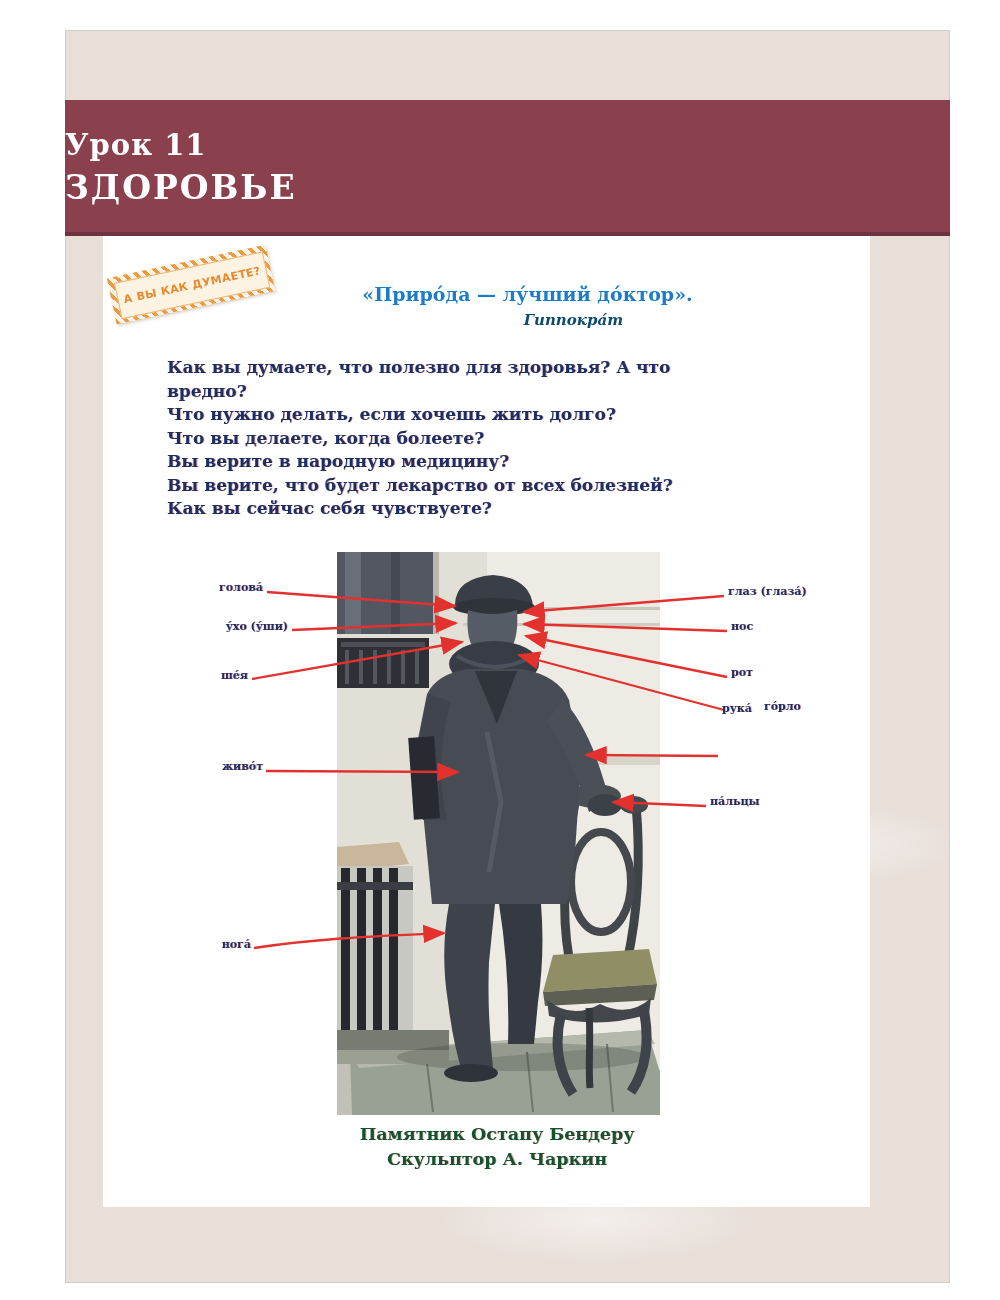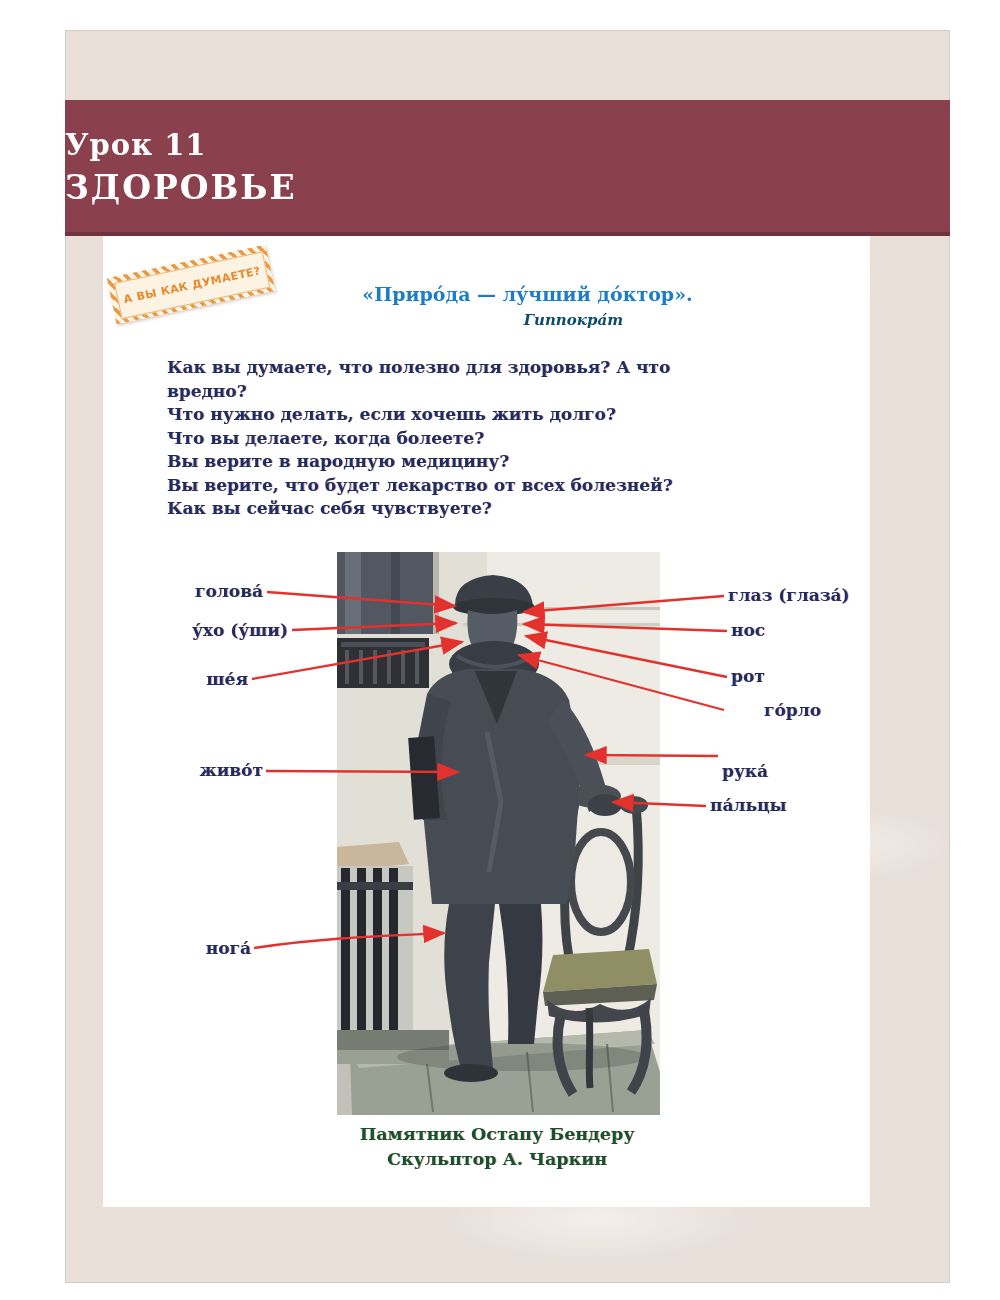--- a/index.html
+++ b/index.html
@@ -37,21 +37,21 @@
                 text-align:right;padding-right:77px;margin-top:6px;}
   
   .questions{position:absolute;left:167px;top:356px;width:560px;}
   .q-line{font-size:17px;font-weight:bold;color:#1d2e63;line-height:23.5px;
           text-shadow:0.8px 0 0 rgba(185,35,35,.4);}
   
   .photo{position:absolute;left:337px;top:552px;width:323px;height:563px;filter:blur(.3px);}
   
   .arrows{position:absolute;left:0;top:540px;width:1000px;height:620px;pointer-events:none;}
   
-  .lbl{position:absolute;font-size:17px;font-weight:bold;color:#1d2e63;white-space:nowrap;
+  .lbl{position:absolute;font-size:11px;font-weight:bold;color:#1d2e63;white-space:nowrap;
        text-shadow:0.8px 0 0 rgba(185,35,35,.4);}
   .lbl-left{text-align:right;}
   
   .caption{position:absolute;left:287px;top:1122px;width:420px;text-align:center;}
   .caption-line{font-size:17.5px;font-weight:bold;color:#14532d;line-height:25px;
        text-shadow:0.8px 0 0 rgba(185,35,35,.4);}
 </style>
 </head>
 <body>
 
@@ -192,21 +192,21 @@
   <div class="lbl lbl-left" style="right:737px;top:581px">голова́</div>
   <div class="lbl lbl-left" style="right:712px;top:620px">у́хо (у́ши)</div>
   <div class="lbl lbl-left" style="right:752px;top:669px">ше́я</div>
   <div class="lbl lbl-left" style="right:737px;top:760px">живо́т</div>
   <div class="lbl lbl-left" style="right:749px;top:938px">нога́</div>
 
   <div class="lbl" style="left:728px;top:585px">глаз (глаза́)</div>
   <div class="lbl" style="left:731px;top:620px">нос</div>
   <div class="lbl" style="left:731px;top:666px">рот</div>
   <div class="lbl" style="left:764px;top:700px">го́рло</div>
-  <div class="lbl" style="left:722px;top:761px">рука́</div>
+  <div class="lbl" style="left:722px;top:702px">рука́</div>
   <div class="lbl" style="left:710px;top:795px">па́льцы</div>
 
   <div class="caption">
     <div class="caption-line">Памятник Остапу Бендеру</div>
     <div class="caption-line">Скульптор А. Чаркин</div>
   </div>
 
 </div>
 
 </body></html>

